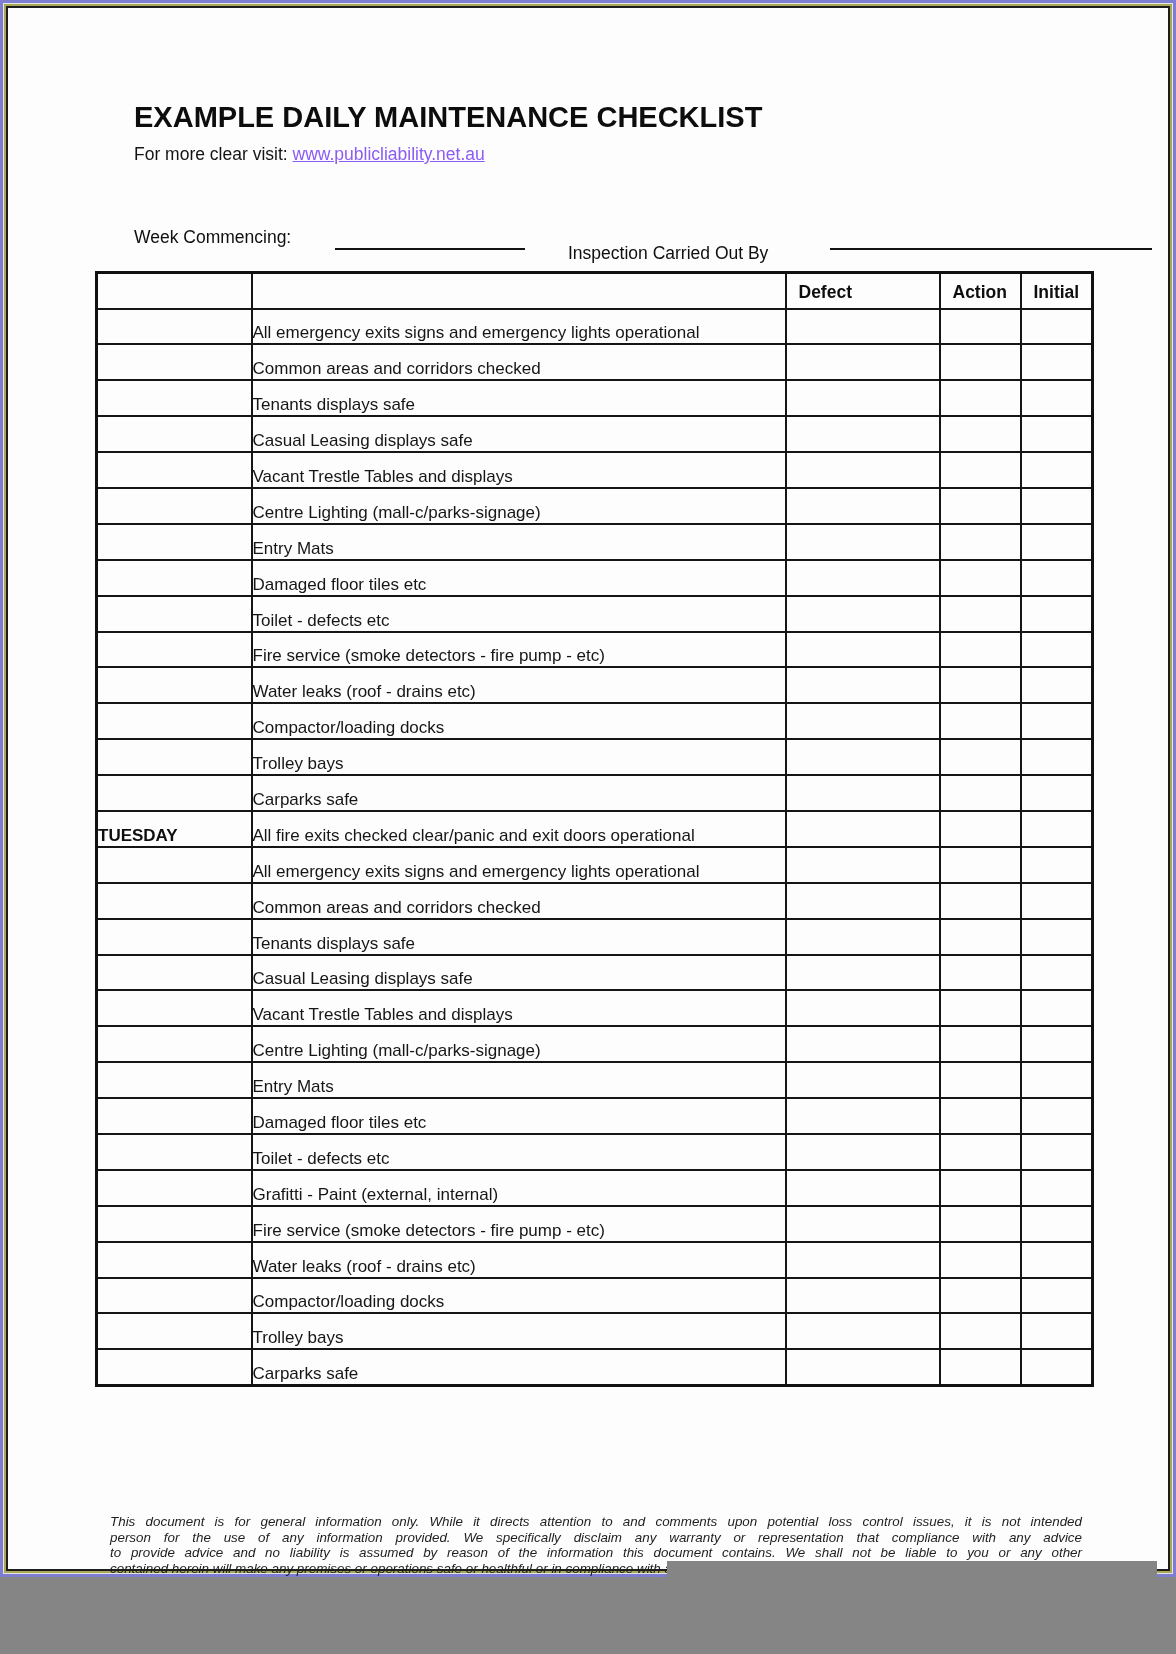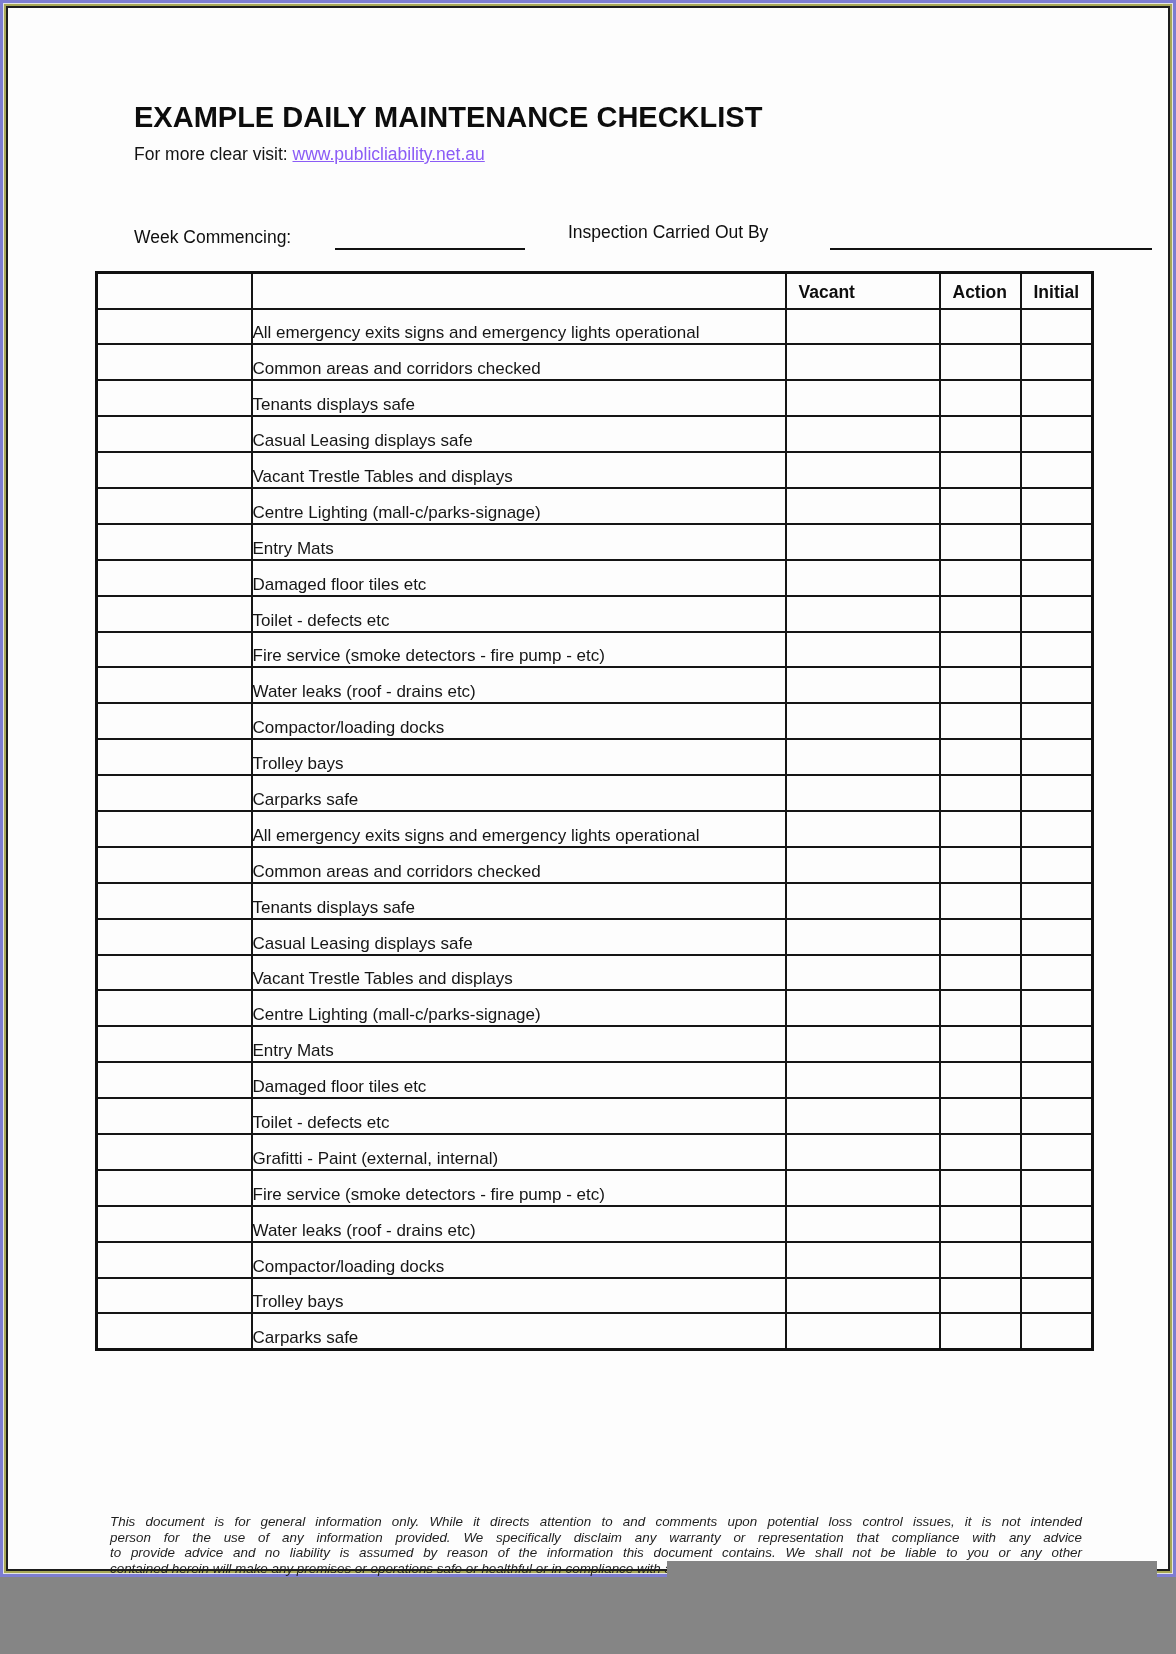--- a/index.html
+++ b/index.html
@@ -16,21 +16,21 @@
   .f4{width:100%;height:100%;border:2px solid #1c1c1c;box-sizing:border-box;
     background:#fdfdfd;position:relative;}
 
   .title{position:absolute;left:126px;top:93px;margin:0;
     font-size:29px;font-weight:bold;color:#0d0d0d;white-space:nowrap;}
   .info{position:absolute;left:126px;top:136px;margin:0;font-size:17.5px;color:#141414;white-space:nowrap;}
   .info a{color:#8b5cf6;text-decoration:underline;cursor:pointer;}
 
   .fieldlbl{position:absolute;font-weight:normal;font-size:17.5px;color:#0f0f0f;white-space:nowrap;}
   .lbl-week{left:126px;top:219px;}
-  .lbl-insp{left:560px;top:214px;text-align:center;}
+  .lbl-insp{left:560px;top:235px;text-align:center;}
   .blankline{position:absolute;height:20px;border-bottom:2px solid #121212;}
   .blank-week{left:327px;top:220px;width:190px;}
   .blank-insp{left:822px;top:220px;width:322px;}
 
   table.checklist{position:absolute;left:87px;top:263px;width:996px;
     border-collapse:collapse;table-layout:fixed;border:3px solid #111;}
   table.checklist td{border:2px solid #151515;padding:0;overflow:hidden;white-space:nowrap;}
   tr.head{height:36px;}
   tr.head td{font-weight:bold;font-size:17.5px;color:#0e0e0e;
     vertical-align:bottom;padding:0 0 5px 12px;}
@@ -70,21 +70,21 @@
             <col style="width:155px">
               <col style="width:534px">
               <col style="width:154px">
               <col style="width:81px">
               <col style="width:72px">
           </colgroup>
           <tbody id="checklist-body">
             <tr class="head">
               <td></td>
               <td></td>
-              <td>Vacant</td>
+              <td>Defect</td>
               <td>Action</td>
               <td>Initial</td>
             </tr>
               <tr class="row">
                 <td class="day"></td>
                 <td class="item">All emergency exits signs and emergency lights operational</td>
                 <td></td>
                 <td></td>
                 <td></td>
               </tr>
@@ -168,20 +168,27 @@
               <tr class="row">
                 <td class="day"></td>
                 <td class="item">Trolley bays</td>
                 <td></td>
                 <td></td>
                 <td></td>
               </tr>
               <tr class="row">
                 <td class="day"></td>
                 <td class="item">Carparks safe</td>
+                <td></td>
+                <td></td>
+                <td></td>
+              </tr>
+              <tr class="row">
+                <td class="day">TUESDAY</td>
+                <td class="item">All fire exits checked clear/panic and exit doors operational</td>
                 <td></td>
                 <td></td>
                 <td></td>
               </tr>
               <tr class="row">
                 <td class="day"></td>
                 <td class="item">All emergency exits signs and emergency lights operational</td>
                 <td></td>
                 <td></td>
                 <td></td>

